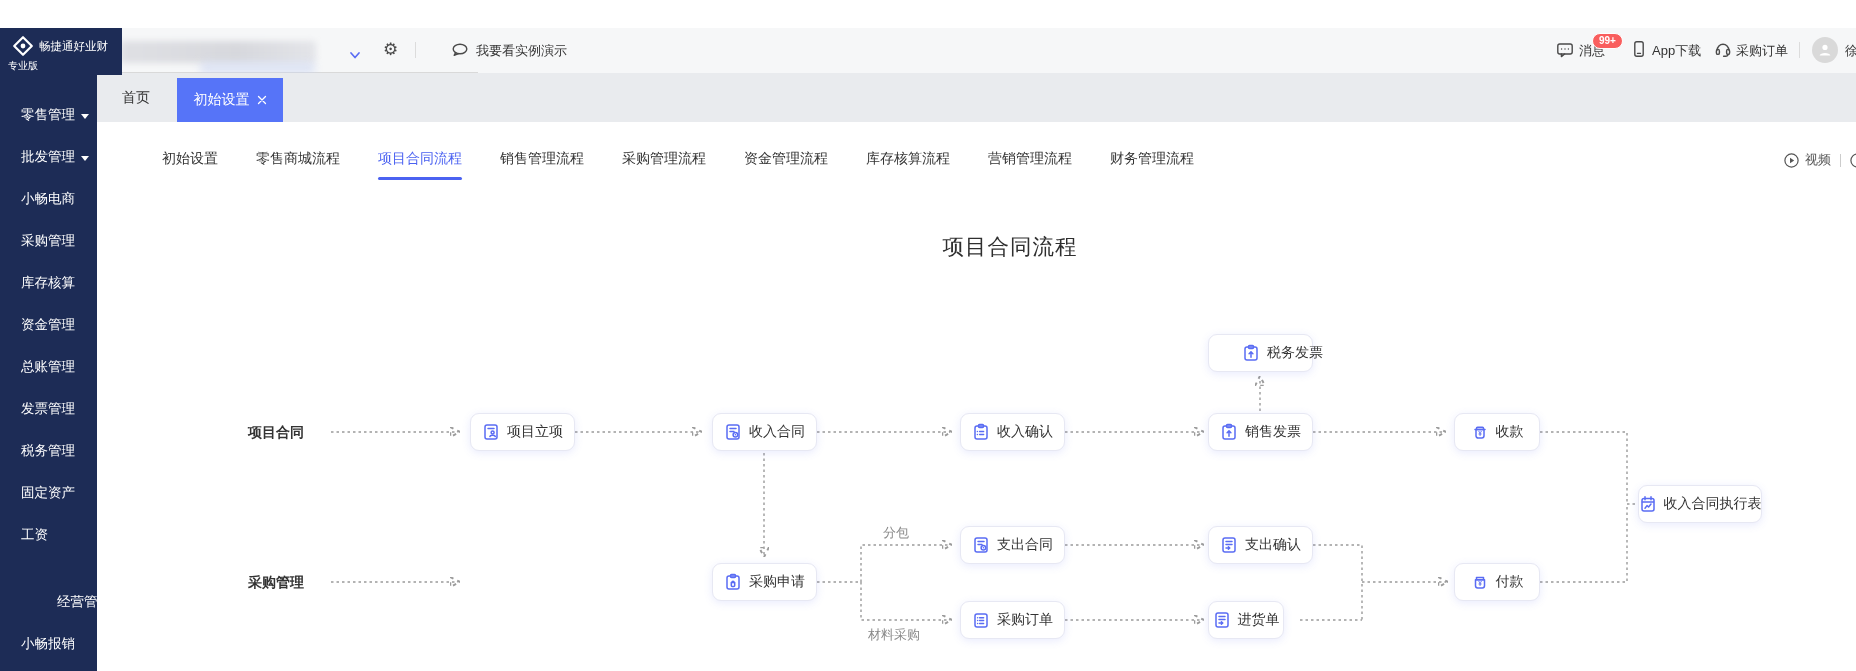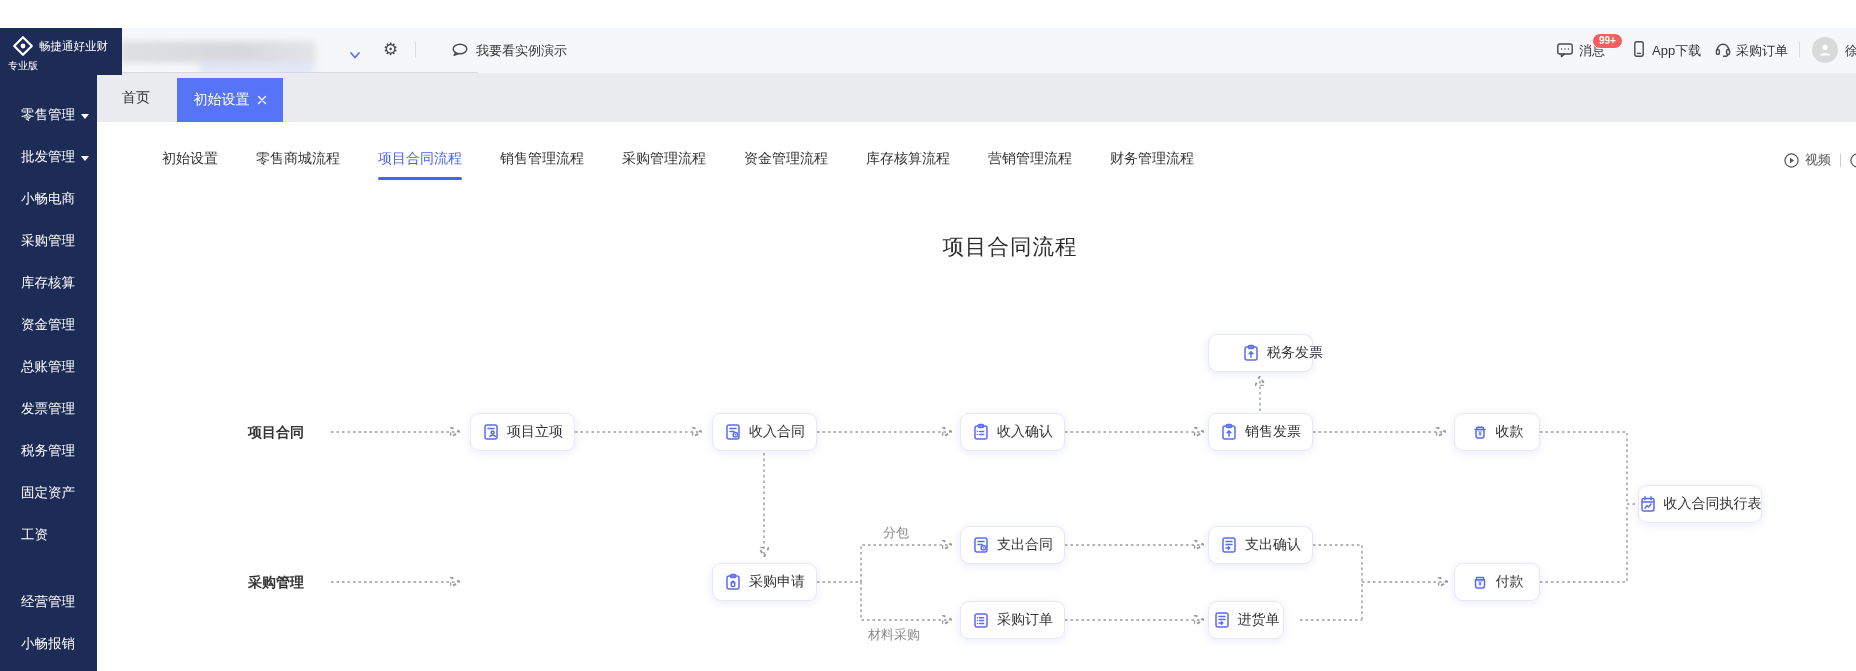--- a/index.html
+++ b/index.html
@@ -33,21 +33,21 @@
     left:177px;top:78px;width:106px;height:44px;background:#5674f8;color:#fff;
     display:flex;align-items:center;justify-content:center;gap:7px;font-size:14px;cursor:pointer;
   }
   
   #sidebar{left:0;top:75px;width:97px;height:596px;background:#1d2c56;z-index:4;text-align:right;}
   #sidebar ul{list-style:none;margin:0;padding:19px 0 0 0;}
   #sidebar li{
     height:42px;display:flex;align-items:center;padding-left:21px;gap:6px;
     color:#fff;font-size:13.5px;cursor:pointer;white-space:nowrap;
   }
-  #sidebar li.group-gap{margin-top:25px;}
+  #sidebar li.group-gap{margin-top:25px;margin-left:36px;}
   .tri-down{width:0;height:0;border-left:4.5px solid transparent;border-right:4.5px solid transparent;border-top:5px solid #fff;margin-top:2px;}
   
   #main{left:97px;top:122px;width:1759px;height:549px;background:#fff;}
   
   #page-tabs{left:162px;top:150px;display:flex;gap:38px;font-size:14px;color:#333;}
   .ptab{cursor:pointer;position:relative;white-space:nowrap;}
   .ptab.active{color:#4b62f1;}
   .ptab.active::after{content:"";position:absolute;left:0;right:0;bottom:-12px;height:3px;background:#4b62f1;border-radius:2px;}
   #video-help{left:1784px;top:151px;display:flex;align-items:center;gap:6px;font-size:13px;color:#555;white-space:nowrap;}
   .vh-div{width:1px;height:13px;background:#ccc;margin:0 3px;}

